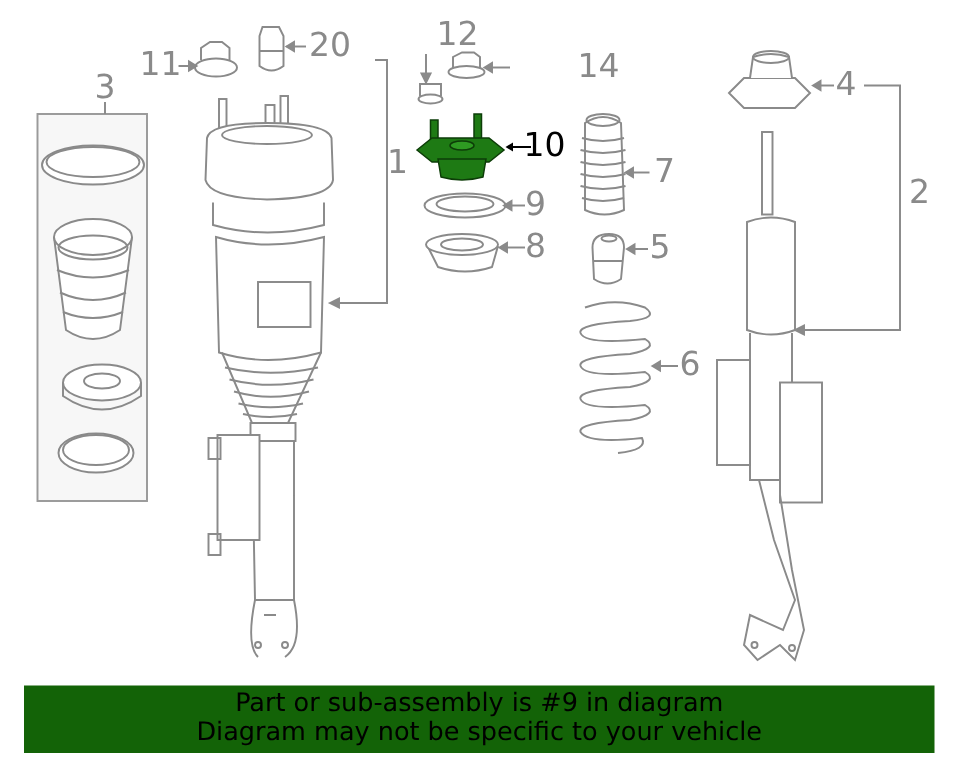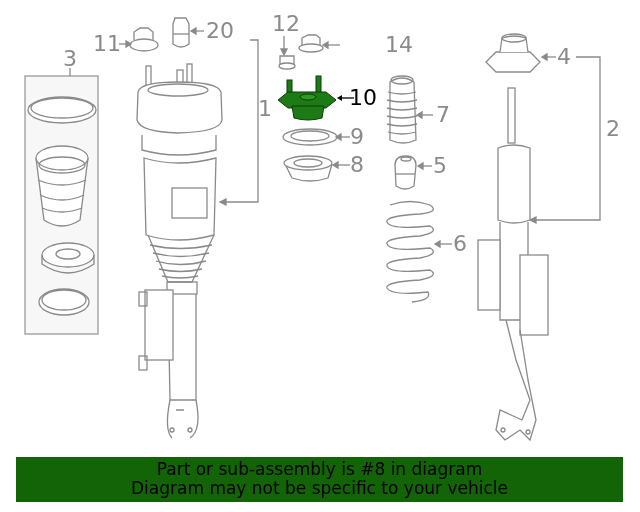--- a/index.html
+++ b/index.html
@@ -157,20 +157,20 @@
 <span class="lbl" style="left:606px;top:118px;">2</span>
 <span class="lbl" style="left:63px;top:48px;">3</span>
 <span class="lbl" style="left:557px;top:46px;">4</span>
 <span class="lbl" style="left:433px;top:155px;">5</span>
 <span class="lbl" style="left:453px;top:233px;">6</span>
 <span class="lbl" style="left:436px;top:104px;">7</span>
 <span class="lbl" style="left:350px;top:154px;">8</span>
 <span class="lbl" style="left:350px;top:126px;">9</span>
 <span class="lbl hl" style="left:349px;top:87px;">10</span>
 <span class="lbl" style="left:93px;top:33px;">11</span>
-<span class="lbl" style="left:272px;top:13px;">12</span>
+<span class="lbl" style="left:291px;top:13px;">12</span>
 <span class="lbl" style="left:206px;top:20px;">20</span>
 <span class="lbl" style="left:341px;top:34px;margin-left:44px;">14</span>
 
 <div class="banner">
-  <div>Part or sub-assembly is #8 in diagram</div>
+  <div>Part or sub-assembly is #9 in diagram</div>
   <div>Diagram may not be specific to your vehicle</div>
 </div>
 
 </body></html>

